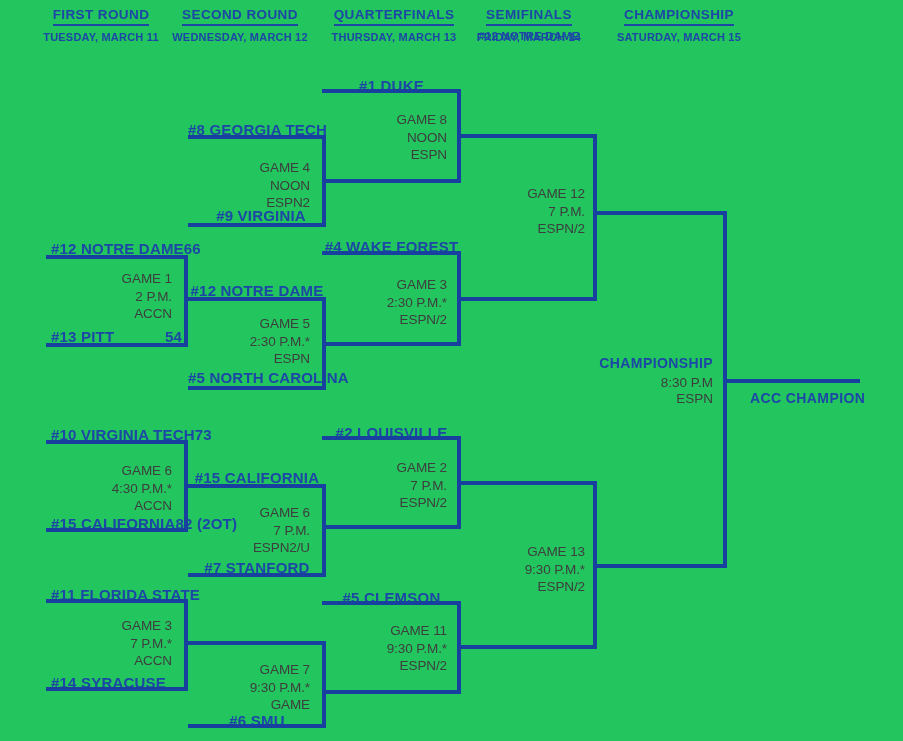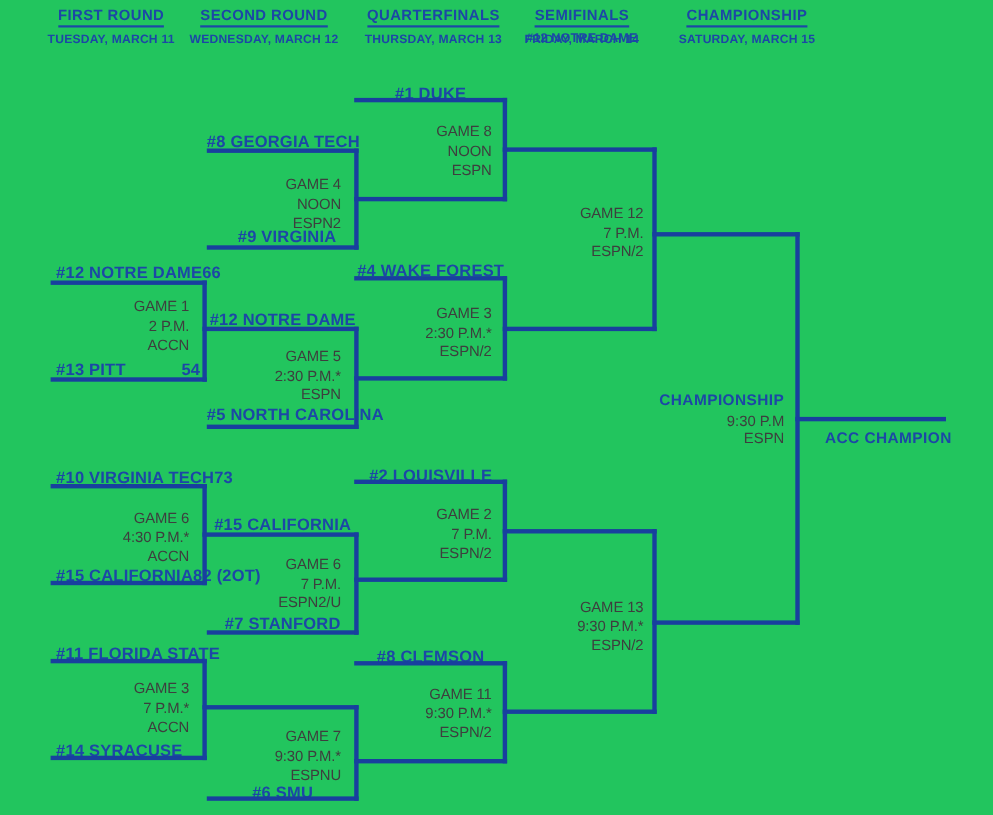--- a/index.html
+++ b/index.html
@@ -78,21 +78,21 @@
   <div class="tl tc" style="left:192px;top:207px;width:138px">#9 VIRGINIA</div>
   <div class="tl tc" style="left:188px;top:282px;width:138px">#12 NOTRE DAME</div>
   <div class="tl tc" style="left:188px;top:369px;width:138px">#5 NORTH CAROLINA</div>
   <div class="tl tc" style="left:188px;top:469px;width:138px">#15 CALIFORNIA</div>
   <div class="tl tc" style="left:188px;top:559px;width:138px">#7 STANFORD</div>
   <div class="tl tc" style="left:188px;top:712px;width:138px">#6 SMU</div>
 
   <div class="tl tc" style="left:322px;top:77px;width:139px">#1 DUKE</div>
   <div class="tl tc" style="left:322px;top:238px;width:139px">#4 WAKE FOREST</div>
   <div class="tl tc" style="left:322px;top:424px;width:139px">#2 LOUISVILLE</div>
-  <div class="tl tc" style="left:322px;top:589px;width:139px">#8 CLEMSON</div>
+  <div class="tl tc" style="left:322px;top:589px;width:139px">#5 CLEMSON</div>
 
   <div class="ginfo" style="right:731px;top:270px">
     <div>GAME 1</div>
     <div>2 P.M.</div>
     <div>ACCN</div>
   </div>
   <div class="ginfo" style="right:731px;top:462px">
     <div>GAME 6</div>
     <div>4:30 P.M.*</div>
     <div>ACCN</div>
@@ -113,21 +113,21 @@
     <div>ESPN</div>
   </div>
   <div class="ginfo" style="right:593px;top:504px">
     <div>GAME 6</div>
     <div>7 P.M.</div>
     <div>ESPN2/U</div>
   </div>
   <div class="ginfo" style="right:593px;top:661px">
     <div>GAME 7</div>
     <div>9:30 P.M.*</div>
-    <div>ESPNU</div>
+    <div>GAME</div>
   </div>
   <div class="ginfo" style="right:456px;top:111px">
     <div>GAME 8</div>
     <div>NOON</div>
     <div>ESPN</div>
   </div>
   <div class="ginfo" style="right:456px;top:276px">
     <div>GAME 3</div>
     <div>2:30 P.M.*</div>
     <div>ESPN/2</div>
@@ -148,21 +148,21 @@
     <div>ESPN/2</div>
   </div>
   <div class="ginfo" style="right:318px;top:543px">
     <div>GAME 13</div>
     <div>9:30 P.M.*</div>
     <div>ESPN/2</div>
   </div>
 
   <div class="champ" style="right:190px;top:355px">
     <div class="ct">CHAMPIONSHIP</div>
-    <div class="cl">9:30 P.M</div>
+    <div class="cl">8:30 P.M</div>
     <div class="cl">ESPN</div>
   </div>
   <div class="acc" style="left:750px;top:390px">ACC CHAMPION</div>
 
 <div class="hline" style="left: 46px; top: 255px; width: 142px;"></div>
     <div class="hline" style="left: 46px; top: 343px; width: 142px;"></div>
     <div class="hline" style="left: 46px; top: 440px; width: 142px;"></div>
     <div class="hline" style="left: 46px; top: 528px; width: 142px;"></div>
     <div class="hline" style="left: 46px; top: 599px; width: 142px;"></div>
     <div class="hline" style="left: 46px; top: 687px; width: 142px;"></div>

